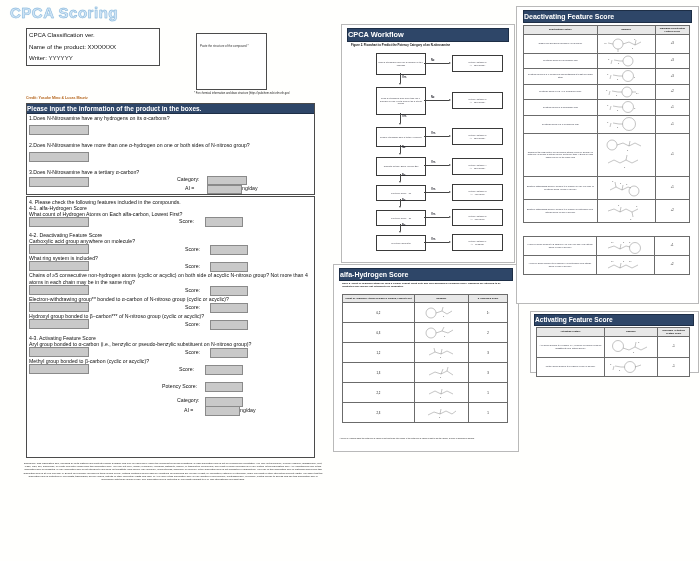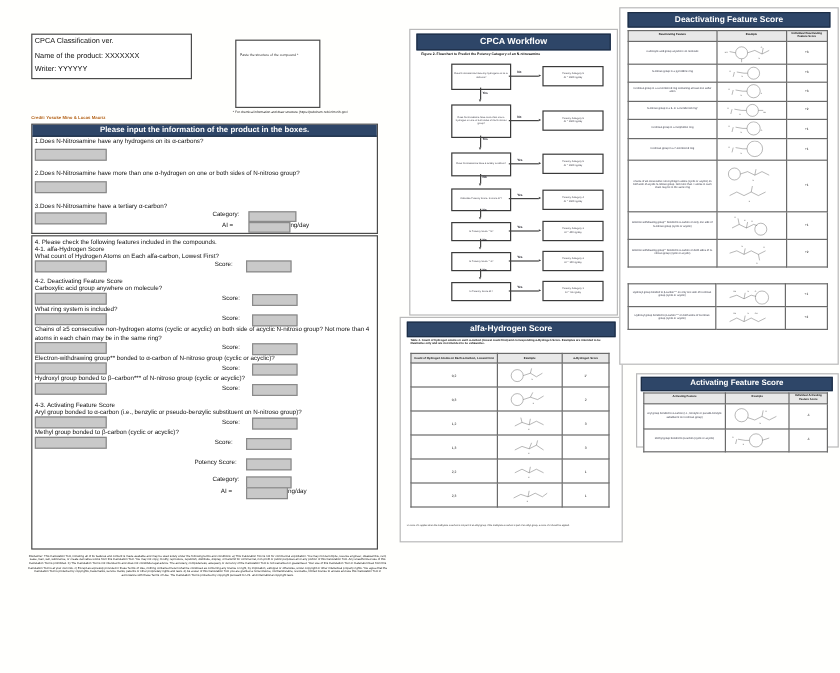--- a/index.html
+++ b/index.html
@@ -8,21 +8,21 @@
     background:#fdfdfb;
     font-family:"Liberation Sans", sans-serif;
     color:#111;
     position:relative;
   }
   #sheet{position:absolute;inset:0;background:#fffffd;}
 
   
   .abs{position:absolute;}
   .panel-head{
-    background:#2e4668;color:#fff;font-weight:bold;text-align:center;
+    background:#2e4668;color:#fff;font-weight:bold;text-align:left;
     border:1px solid #1d2e46;
   }
   .boxed{border:1px solid #4b4b4b;background:#fff;}
   .inputbox{
     background:#c9c9c9;border:1px solid #8a8a8a;display:inline-block;
   }
   .tbl{border-collapse:collapse;width:100%;table-layout:fixed;background:#fff;}
   .tbl td,.tbl th{border:1px solid #6b6b6b;vertical-align:middle;}
   .tbl th{background:#e8e8e8;font-weight:bold;text-align:center;}
 
@@ -100,20 +100,21 @@
 
   .mol{display:block;margin:0 auto;}
   .mol line,.mol circle,.mol path{stroke:#555;stroke-width:.35;fill:none;}
   .mol text{font-size:1.6px;fill:#555;}
 </style>
 </head>
 <body>
 
 <div id="sheet">
 
+  <div class="abs" id="title">CPCA Scoring</div>
 
   <div class="abs boxed" id="idbox">
     <div>CPCA Classification ver.</div>
     <div>Name of the product: XXXXXXX</div>
     <div>Writer: YYYYYY</div>
   </div>
 
   <div class="abs boxed" id="structbox"></div>
   <div class="abs" id="structcap">Paste the structure of the compound *</div>
   <div class="abs" id="structnote">* For chemical information and draw structure (https://pubchem.ncbi.nlm.nih.gov/</div>

